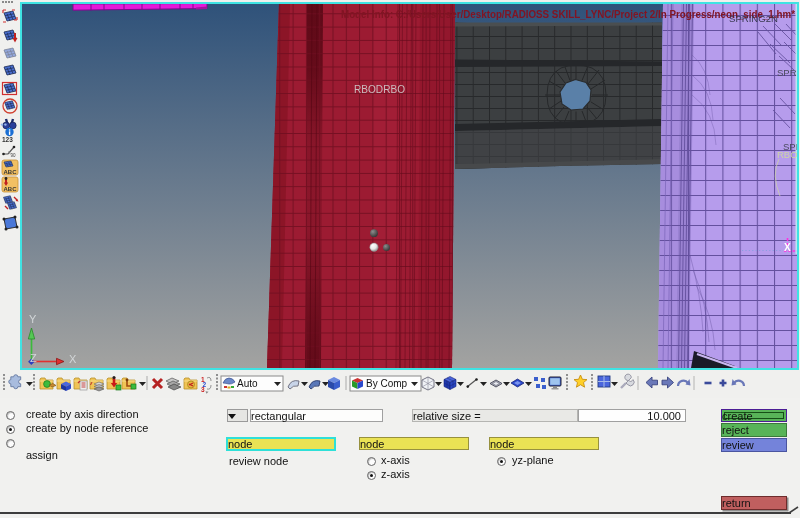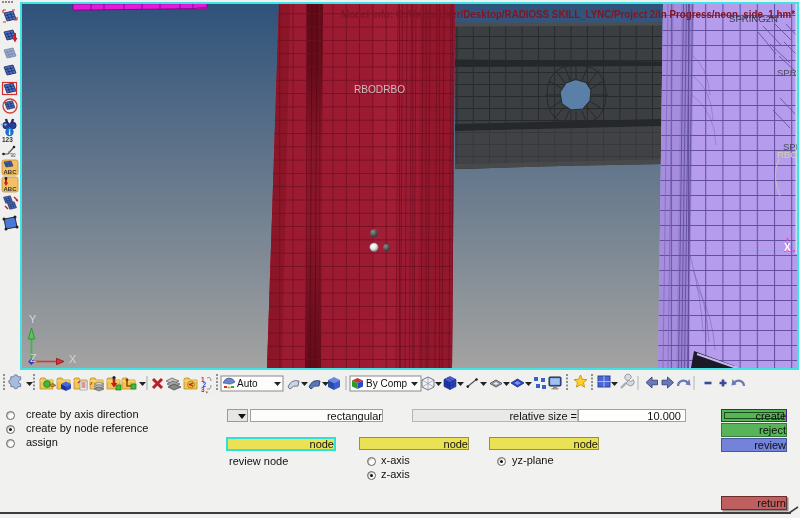--- a/index.html
+++ b/index.html
@@ -5,21 +5,21 @@
   html,body{margin:0;padding:0;width:800px;height:518px;overflow:hidden;
     font-family:"Liberation Sans",sans-serif;background:#f0f0ee;}
   #stage{position:absolute;left:0;top:0;width:800px;height:518px;}
   #vp{position:absolute;left:20px;top:2px;width:779px;height:368px;
     border:2px solid #3fe3e3;box-sizing:border-box;
     background:linear-gradient(#2f527a,#a3a3a1);}
   #scene{position:absolute;left:0;top:0;}
   #leftbar{position:absolute;left:0;top:0;width:20px;height:371px;}
   #panel{position:absolute;left:0;top:398px;width:800px;height:120px;background:#f1f1ef;font-size:11px;color:#111;}
   .abs{position:absolute;}
-  .btn{position:absolute;box-sizing:border-box;text-align:right;font-size:11px;color:#111;}
+  .btn{position:absolute;box-sizing:border-box;text-align:left;font-size:11px;color:#111;}
   .radio{position:absolute;width:7px;height:7px;border:1px solid #666;border-radius:50%;background:#fdfdfd;box-shadow:inset 1px 1px 1px rgba(0,0,0,.25);}
   .radio.sel::after{content:"";position:absolute;left:2px;top:2px;width:3px;height:3px;border-radius:50%;background:#111;}
   .lbl{position:absolute;font-size:11px;color:#111;white-space:nowrap;}
 </style>
 </head>
 <body>
 <div id="stage">
 
   <div id="vp">
     <svg id="scene" width="775" height="364" viewBox="22 4 775 364">
@@ -420,21 +420,21 @@
         <polygon points="0.5,1 4.5,6.5 -0.5,7.5" fill="#6a78b8"></polygon>
       </g>
   </svg>
 
   <div id="panel">
     <div class="radio" style="left:6px;top:13px;"></div>
     <div class="lbl" style="left:26px;top:10px;">create by axis direction</div>
     <div class="radio sel" style="left:6px;top:27px;"></div>
     <div class="lbl" style="left:26px;top:24px;">create by node reference</div>
     <div class="radio" style="left:6px;top:41px;"></div>
-    <div class="lbl" style="left:26px;top:38px;">assign</div>
+    <div class="lbl" style="left:26px;top:51px;">assign</div>
 
     <div class="btn" style="left:227px;top:11px;width:21px;height:13px;background:#e6e6e3;border:1px solid #9a9a9a;">
       <svg width="9" height="7" style="margin-top:3px">
           <polygon points="0,1 8,1 4,6" fill="#111"></polygon>
         </svg>
     </div>
     <div class="btn" style="left:250px;top:11px;width:133px;height:13px;background:#fdfdfc;border:1px solid #a0a0a0;line-height:12px;">rectangular</div>
 
     <div class="btn" style="left:412px;top:11px;width:166px;height:13px;background:#e9e9e6;border:1px solid #b5b5b2;line-height:12px;">relative size =</div>
     <div class="btn" style="left:578px;top:11px;width:108px;height:13px;background:#fefefe;border:1px solid #a0a0a0;line-height:12px;text-align:right;padding-right:4px;">10.000</div>

